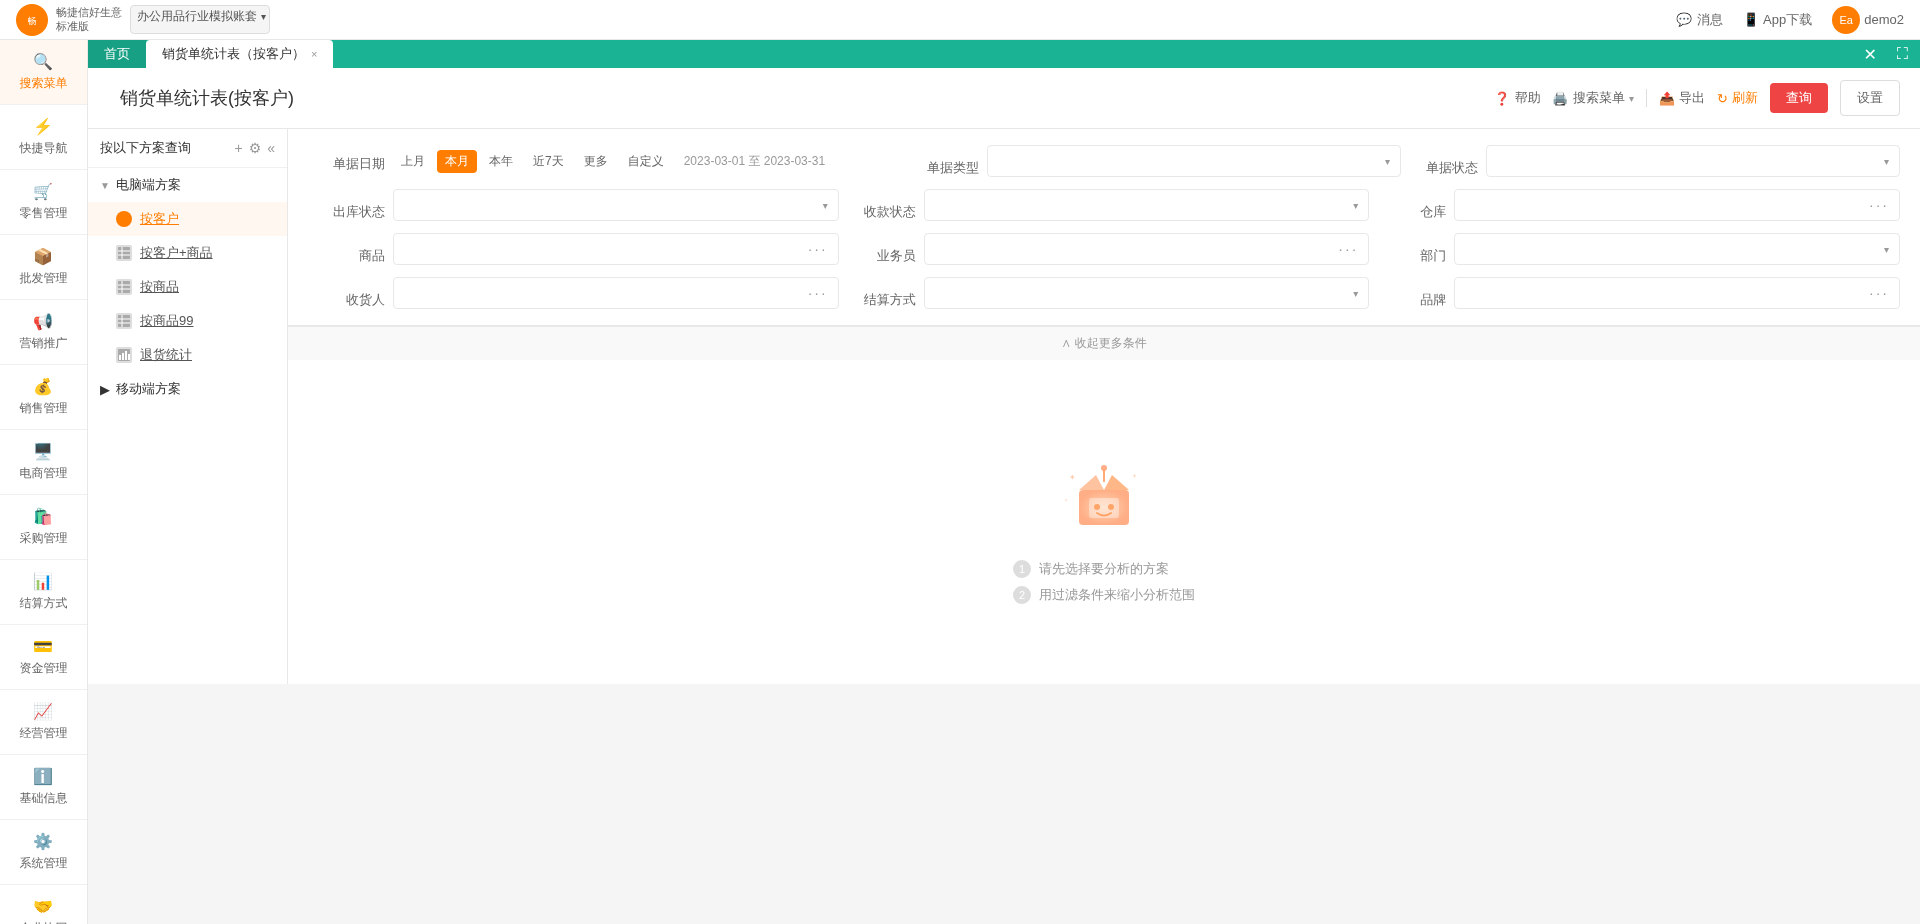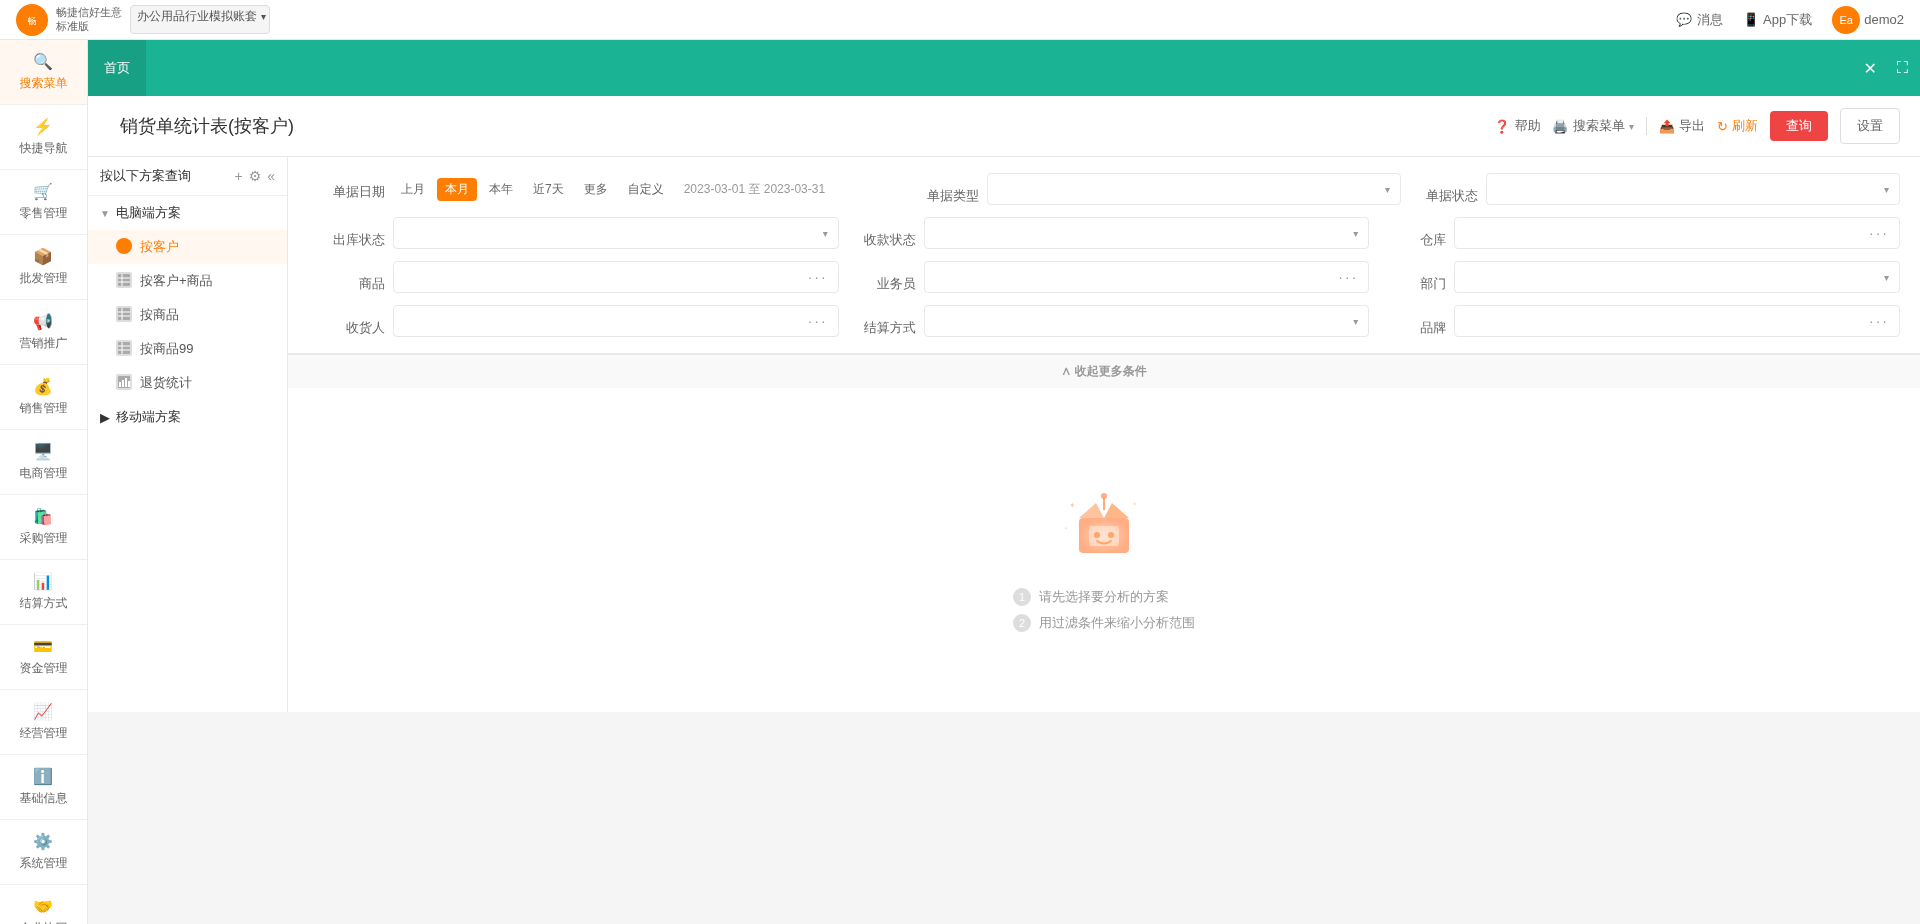--- a/index.html
+++ b/index.html
@@ -123,21 +123,21 @@
       display: flex;
       flex-direction: column;
       overflow: hidden;
     }
 
     
     .tab-bar {
       background: #1ab394;
       display: flex;
       align-items: center;
-      height: 56px;
+      height: 28px;
       flex-shrink: 0;
     }
     .tab-item {
       display: flex;
       align-items: center;
       padding: 0 16px;
       height: 100%;
       color: white;
       font-size: 13px;
       cursor: pointer;
@@ -294,25 +294,27 @@
       align-items: center;
       gap: 6px;
       padding: 8px 12px;
       font-size: 13px;
       color: #333;
       cursor: pointer;
     }
     .scheme-group-title .arrow { color: #999; font-size: 10px; }
     .scheme-item {
       display: flex;
+      align-items: center;
       gap: 8px;
       padding: 8px 12px 8px 28px;
       font-size: 13px;
       color: #555;
       cursor: pointer;
+      text-decoration: underline;
     }
     .scheme-item.active {
       background: #fff7f0;
       color: #ff7d00;
     }
     .scheme-item.active .scheme-item-icon { color: #ff7d00; }
     .scheme-item-icon {
       width: 16px;
       height: 16px;
       border-radius: 50%;
@@ -430,21 +432,20 @@
     }
 
     .collapse-bar {
       text-align: center;
       padding: 8px;
       color: #999;
       font-size: 12px;
       cursor: pointer;
       background: #f9f9f9;
       border-top: 1px solid #e8e8e8;
-      font-weight: bold;
     }
 
     
     .empty-state {
       display: flex;
       flex-direction: column;
       align-items: center;
       justify-content: center;
       padding: 80px 20px;
       background: white;
@@ -576,20 +577,24 @@
       <span>企业协同</span>
     </div>
 
   </div>
 
   <div class="content-area">
 
     <div class="tab-bar">
       <div class="tab-item home-tab">
         <span>首页</span>
+      </div>
+      <div class="tab-item active-tab">
+        <span>销货单统计表（按客户）</span>
+        <span class="tab-close">×</span>
       </div>
       <div style="flex:1"></div>
       <div class="tab-minimize">✕</div>
       <div class="tab-maximize">⛶</div>
     </div>
 
     <div class="page-content">
 
       <div class="page-header">
         <div class="page-title">销货单统计表(按客户)</div>

